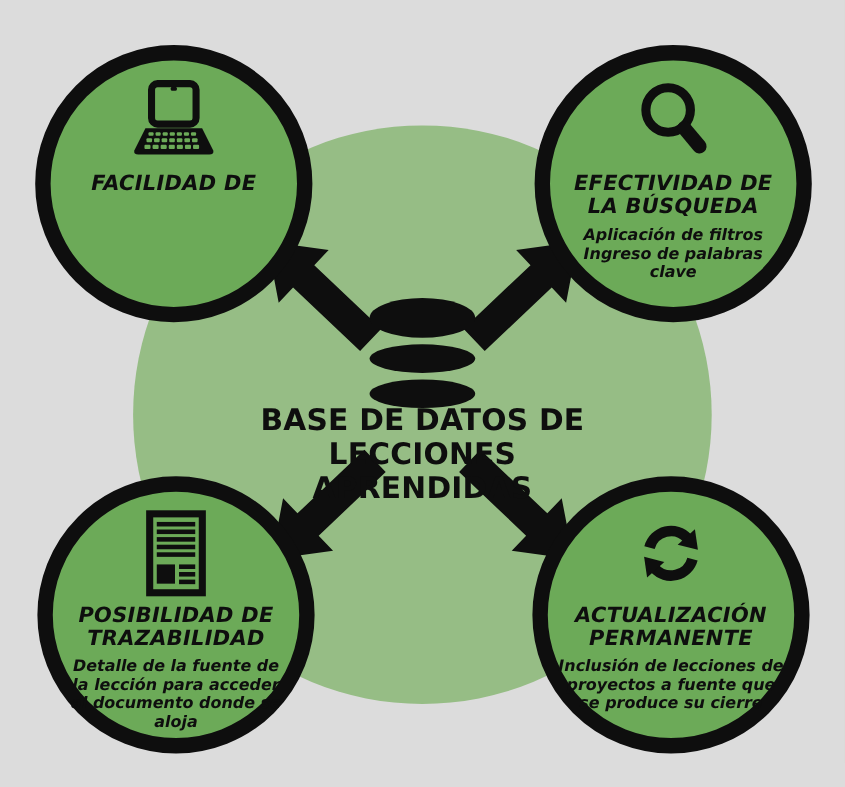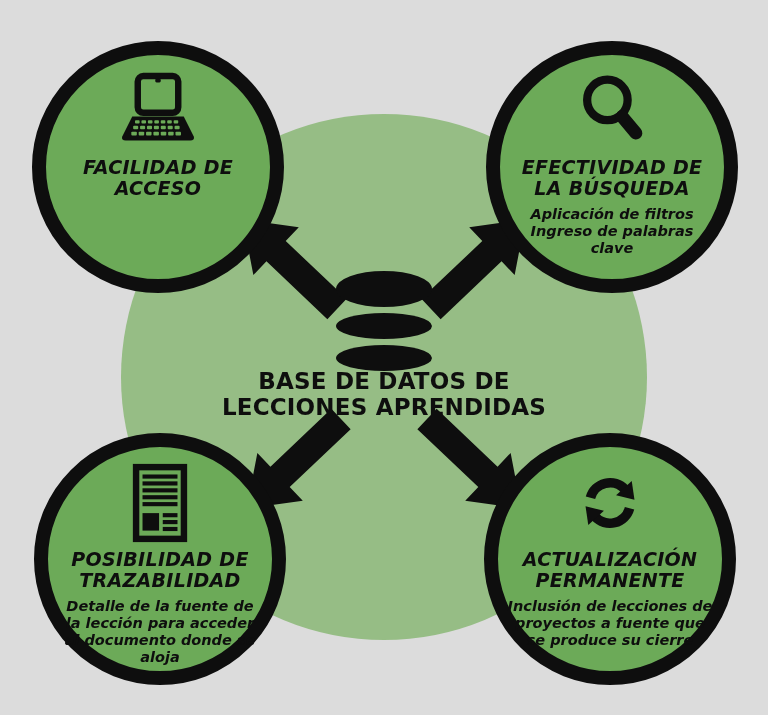--- a/index.html
+++ b/index.html
@@ -45,21 +45,21 @@
   .center-group{position:absolute;left:0;top:0;width:768px;z-index:3;}
   .db-icon{
     position:absolute;left:336px;top:271px;width:96px;height:100px;
     display:flex;flex-direction:column;justify-content:space-between;
   }
   .db-disk{width:96px;background:var(--ink);}
   .db-disk.top{height:36px;border-radius:48px / 18px;}
   .db-disk.band{height:26px;border-radius:48px / 13px;}
   .center-title{
     position:absolute;left:204px;top:368px;width:360px;text-align:center;
-    font-weight:700;font-size:23px;line-height:1.14;letter-spacing:.2px;color:var(--ink);
+    font-weight:700;font-size:27px;line-height:1.14;letter-spacing:.2px;color:var(--ink);
   }
 
   .ink-fill{fill:var(--ink);}
   .ink-stroke{stroke:var(--ink);fill:none;}
   .key-fill{fill:var(--node);}
 </style>
 </head>
 <body>
 
 <div class="canvas">
@@ -114,21 +114,20 @@
             <rect x="37" y="65.5" width="6" height="4" rx="1"></rect>
             <rect x="45" y="65.5" width="6" height="4" rx="1"></rect>
             <rect x="53" y="65.5" width="6" height="4" rx="1"></rect>
             <rect x="61" y="65.5" width="6" height="4" rx="1"></rect>
             <rect x="69" y="65.5" width="6" height="4" rx="1"></rect>
         </g>
       </svg>
     </div>
     <div class="title">
       <div>FACILIDAD DE</div>
-      <div>ACCESO</div>
     </div>
   </div>
 
   <div class="node node-tr">
     <div class="icon">
       <svg width="92" height="80" viewBox="0 0 100 86">
         <circle class="ink-stroke" cx="45" cy="31" r="22" stroke-width="9"></circle>
         <line class="ink-stroke" x1="61" y1="49" x2="76" y2="67" stroke-width="14" stroke-linecap="round"></line>
       </svg>
     </div>

